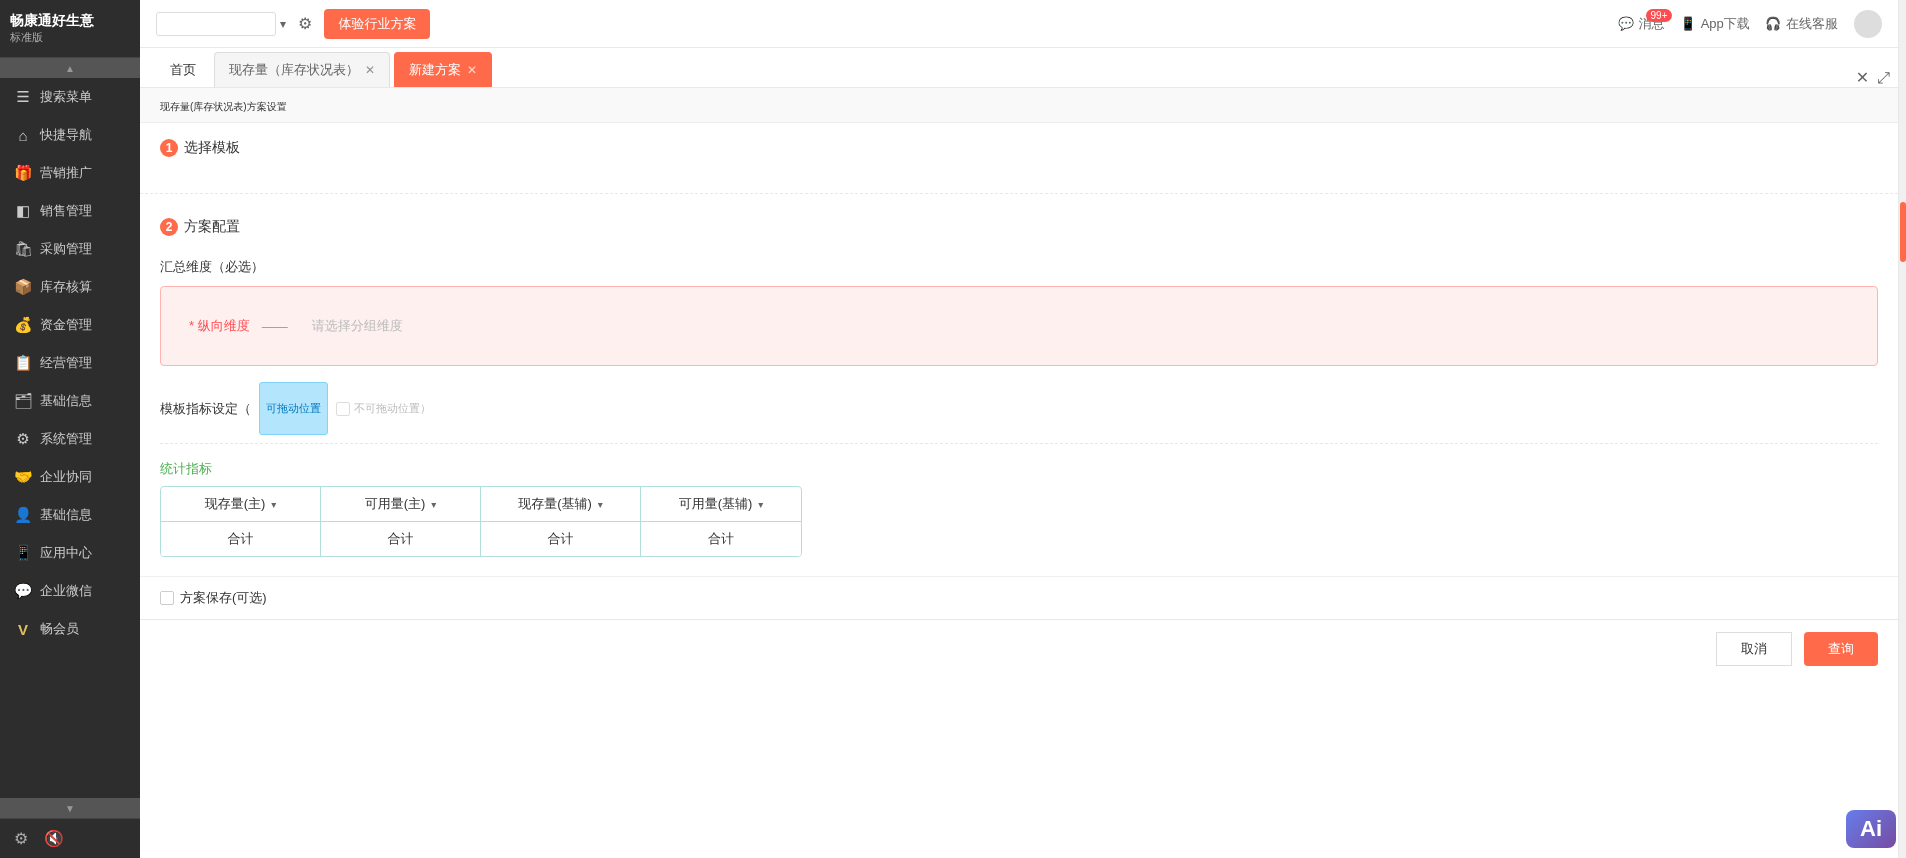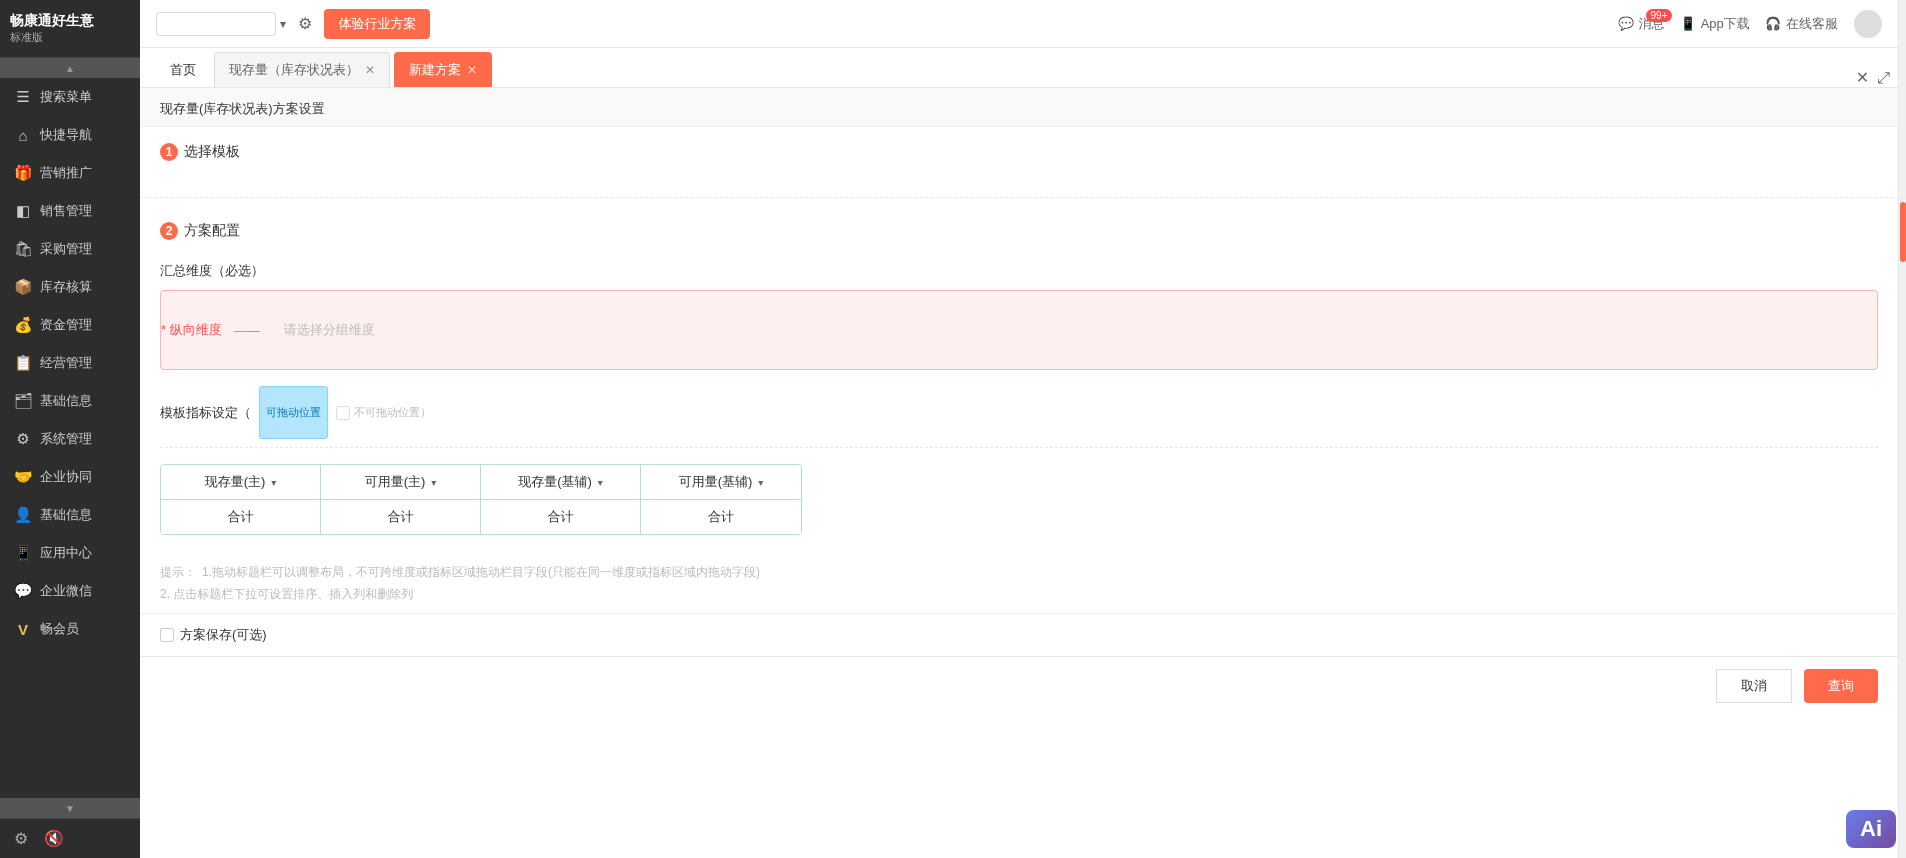--- a/index.html
+++ b/index.html
@@ -151,21 +151,21 @@
 
     
     .content-area {
       flex: 1;
       background: #fff;
       overflow-y: auto;
       padding: 0;
     }
     .content-header {
       padding: 12px 20px 8px;
-      font-size: 13px;
+      font-size: 10px;
       color: #333;
       background: #f9f9f9;
       border-bottom: 1px solid #eee;
     }
 
     .section {
       padding: 16px 20px;
     }
 
     
@@ -226,21 +226,21 @@
 
     
     .section2 { padding: 8px 20px 16px; }
     .field-label { font-size: 13px; color: #333; margin-bottom: 10px; margin-top: 22px; }
 
     
     .pink-box {
       background: #fff0f0;
       border: 1px solid #ffb3b3;
       border-radius: 4px;
-      padding: 20px 0;
+      padding: 20px 28px;
       margin-bottom: 16px;
       min-height: 80px;
       display: flex;
       align-items: center;
     }
     .field-row {
       display: flex;
       align-items: center;
       gap: 12px;
       font-size: 13px;
@@ -567,20 +567,21 @@
         <span class="drag-badge">可拖动位置</span>
         <span class="no-drag-badge">
           <span class="no-drag-icon"></span>
           <span>不可拖动位置）</span>
         </span>
       </div>
 
       <hr class="divider">
 
       
+      <div class="stats-section-label">统计指标</div>
 
       <div class="stats-table">
         
         <div class="stats-row">
           <div class="stats-header-cell">
             <span>现存量(主)</span>
             <span class="chevron-down">▾</span>
           </div>
           <div class="stats-header-cell">
             <span>可用量(主)</span>
@@ -599,29 +600,20 @@
         <div class="stats-row">
           <div class="stats-body-cell">合计</div>
           <div class="stats-body-cell">合计</div>
           <div class="stats-body-cell">合计</div>
           <div class="stats-body-cell">合计</div>
         </div>
       </div>
 
     </div>
 
-    <div class="tips-section">
-      <div class="tip-line">
-        <span>提示：</span>
-        <span>1.拖动标题栏可以调整布局，不可跨维度或指标区域拖动栏目字段(只能在同一维度或指标区域内拖动字段)</span>
-      </div>
-      <div class="tip-line">
-        <span>2. 点击标题栏下拉可设置排序、插入列和删除列</span>
-      </div>
-    </div>
 
     <div class="content-footer">
       <label class="checkbox-label">
         <div class="checkbox-box"></div>
         <span>方案保存(可选)</span>
       </label>
     </div>
 
     <div class="action-bar">
       <button class="btn-cancel">取消</button>

